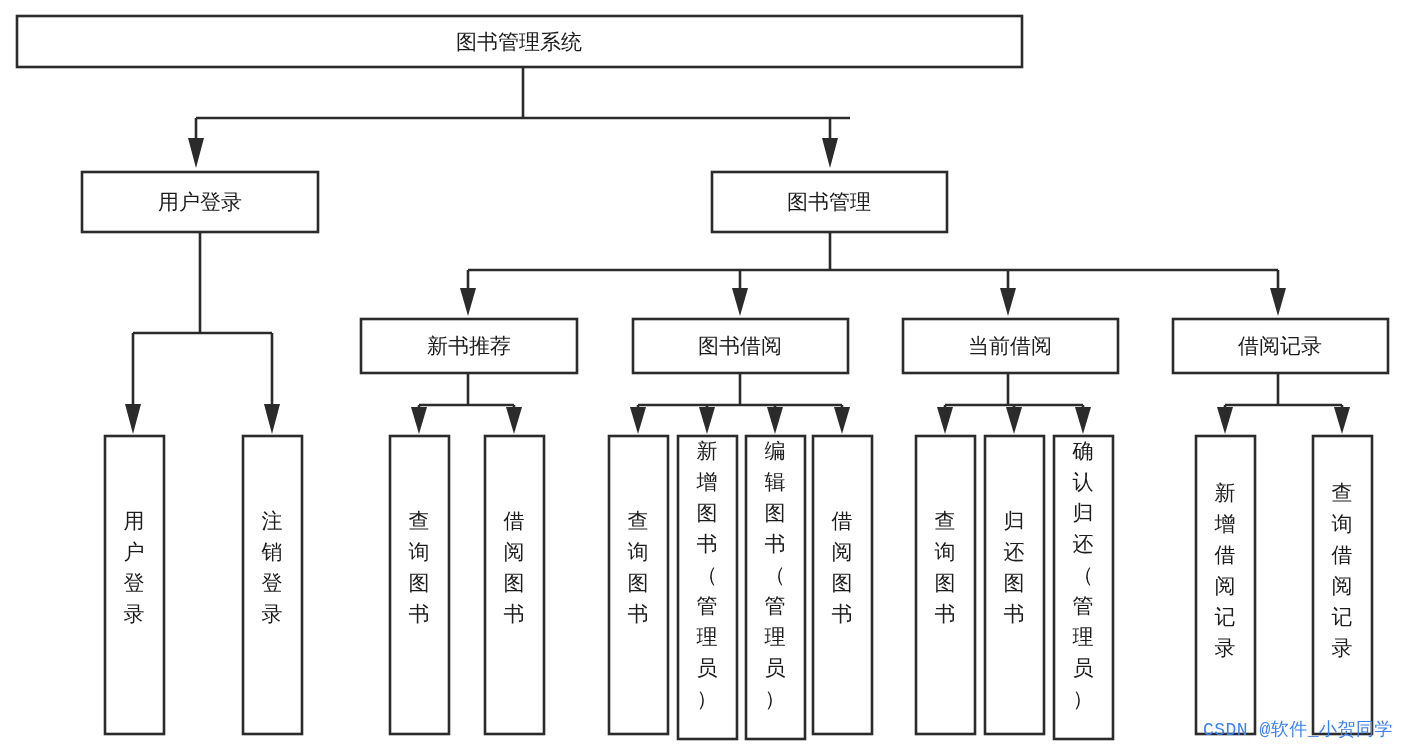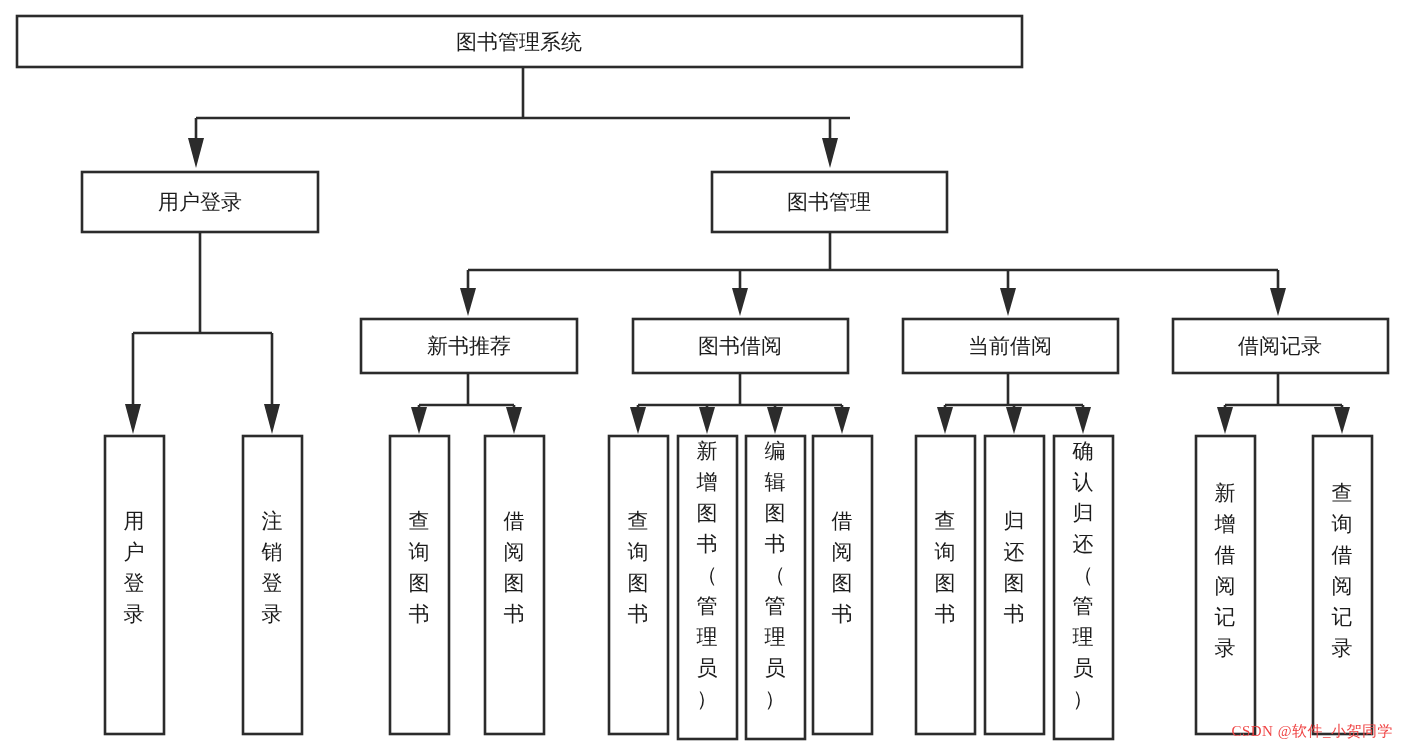--- a/index.html
+++ b/index.html
@@ -51,23 +51,23 @@
   .node-label-vertical {
     font-family: "Liberation Sans", "DejaVu Sans", sans-serif;
     fill: #1c1c1c;
     font-size: 21px;
     text-anchor: middle;
   }
   .watermark-text {
     position: absolute;
     right: 12px;
     bottom: 6px;
-    font-family: Liberation Serif, serif;
-    font-size: 15px;
-    color: #ef4444;
+    font-family: Liberation Mono, monospace;
+    font-size: 18px;
+    color: #3b82f6;
     white-space: nowrap;
     letter-spacing: 0.5px;
     pointer-events: none;
   }
 </style>
 </head>
 <body>
 
 <div id="diagram-root">
 

